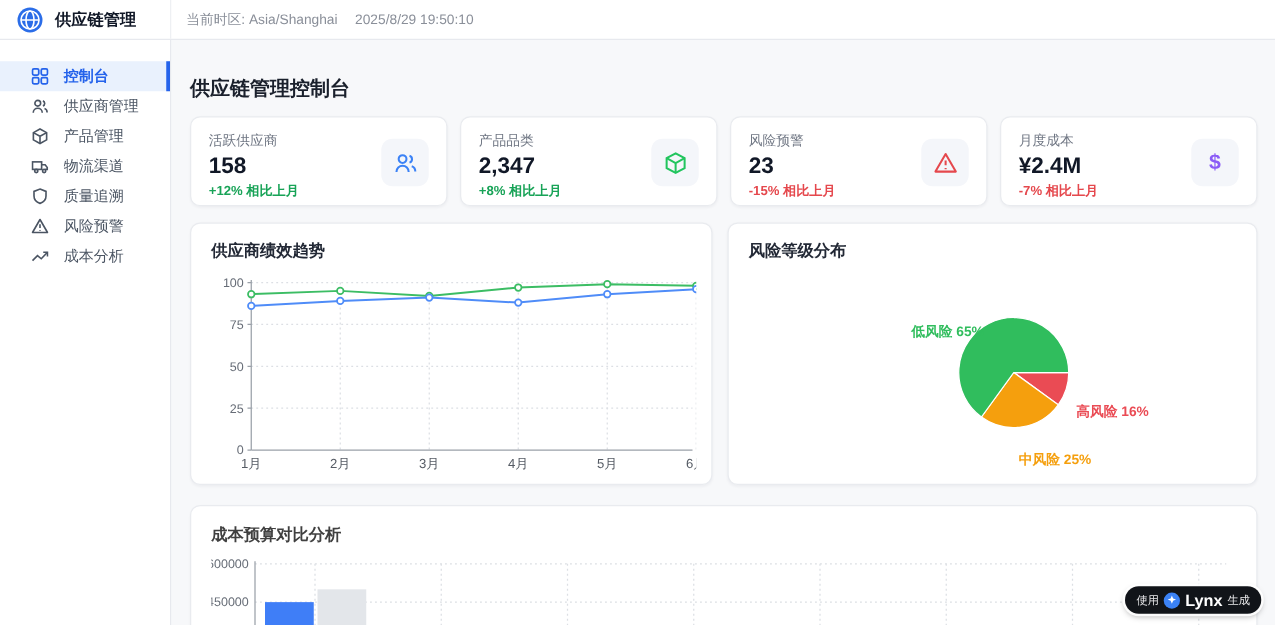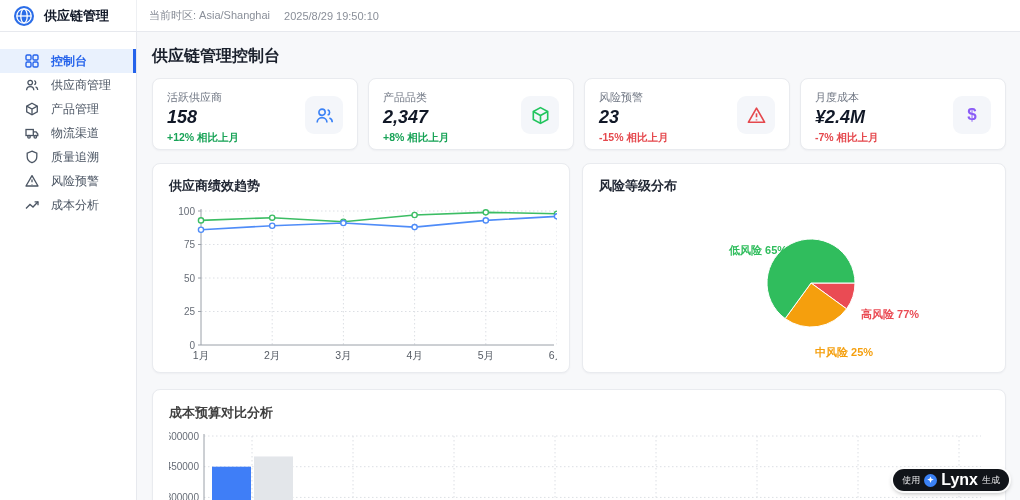--- a/index.html
+++ b/index.html
@@ -20,28 +20,28 @@
     border-right:1px solid #e7e9ee; padding-top:17px; z-index:4;}
   .side-item{ height:24px; display:flex; align-items:center; gap:12px; padding-left:25px;
     font-size:12px; color:#4b5563; cursor:pointer; position:relative;}
   .side-item svg{ flex:0 0 auto; stroke:#4b5563; }
   .side-item.active{ background:#e9f1fd; color:#2563eb; font-weight:bold;}
   .side-item.active svg{ stroke:#2563eb;}
   .side-item.active::after{ content:""; position:absolute; right:0; top:0; width:3px; height:100%; background:#2563eb;}
   
   .main{ position:absolute; top:32px; left:137px; width:883px; height:468px;
     padding:14px 14px 0 15px;}
-  .page-title{ font-size:16px; font-weight:bold; color:#1a202c; margin-bottom:11px;}
+  .page-title{ font-size:16px; font-weight:bold; color:#1a202c; margin-bottom:11px;margin-top:15px;}
   .card{ background:#fff; border:1px solid #e9ebef; border-radius:8px;
     box-shadow:0 1px 2px rgba(20,30,50,.04);}
   
   .stats-row{ display:flex; gap:10px; }
   .stat-card{ width:220px; height:72px; padding:11px 14px; position:relative;}
   .stat-label{ font-size:11px; color:#6f7683;}
-  .stat-value{ font-size:18px; font-weight:bold; color:#111827; margin:2px 0 3px;font-style:italic;}
+  .stat-value{ font-size:18px; font-weight:bold; color:#111827; margin:2px 0 3px;}
   .stat-delta{ font-size:10.5px; font-weight:bold;}
   .stat-delta.up{ color:#18a357;}
   .stat-delta.down{ color:#e5484d;}
   .stat-chip{ position:absolute; right:14px; top:17px; width:38px; height:38px; border-radius:9px;
     background:#f4f6fa; display:flex; align-items:center; justify-content:center;}
   .dollar-glyph{ font-size:17px; font-weight:bold; color:#8b5cf6;}
   
   .charts-row{ display:flex; gap:12px; margin-top:13px;}
   .chart-card{ height:210px; padding:13px 16px; position:relative; overflow:hidden;}
   .chart-card h2{ font-size:13px; font-weight:bold; color:#222835;}
@@ -52,21 +52,21 @@
   .pie-label{ position:absolute; font-size:11px; font-weight:bold; white-space:nowrap;}
   
   .chart-card-bar{ margin-top:16px; height:240px; padding:14px 16px; overflow:hidden;}
   .chart-card-bar svg{ margin-top:6px; display:block;}
   #line-chart{ margin-top:9px; display:block;}
   
   .gen-badge{ position:absolute; right:11px; bottom:9px; height:21px; background:#111419; color:#fff;
     border-radius:11px; display:flex; align-items:center; gap:4px; padding:11px 9px;
     box-shadow:0 0 0 2px rgba(255,255,255,.92), 0 2px 5px rgba(0,0,0,.35); cursor:pointer; z-index:9;}
   .gen-badge .small{ font-size:9px; color:#e8e8ea;}
-  .gen-badge .brand-name{ font-size:16px; font-weight:bold;}
+  .gen-badge .brand-name{ font-size:13px; font-weight:bold;}
   .badge-dot{ width:13px; height:13px; border-radius:50%; background:#3b82f6;
     display:flex; align-items:center; justify-content:center;}
 </style>
 </head>
 <body>
 
 <header class="topbar">
   <div class="brand">
     <svg width="22" height="22" viewBox="0 0 22 22">
       <circle cx="11" cy="11" r="10" fill="#2b6de8"></circle>
@@ -239,21 +239,21 @@
     </section>
     <section class="card chart-card chart-card-pie">
       <h2>风险等级分布</h2>
       <div class="pie-wrap">
         <svg id="pie-chart" width="90" height="90">
             <path d="M45,45 L89,45 A44,44 0 0 1 80.59674775249769,70.86255110086881 Z" fill="#ea4b54" stroke="#fff" stroke-width="1"></path>
             <path d="M45,45 L80.59674775249769,70.86255110086881 A44,44 0 0 1 19.137448899131186,80.59674775249769 Z" fill="#f59f0d" stroke="#fff" stroke-width="1"></path>
             <path d="M45,45 L19.137448899131186,80.59674775249769 A44,44 0 1 1 89,44.999999999999986 Z" fill="#30bd5d" stroke="#fff" stroke-width="1"></path>
           </svg>
         <span class="pie-label" style="left: 130px; top: 48px; color: rgb(48, 189, 93); text-align: center;">低风险 65%</span>
-        <span class="pie-label" style="left: 262px; top: 112px; color: rgb(234, 75, 84);">高风险 77%</span>
+        <span class="pie-label" style="left: 262px; top: 112px; color: rgb(234, 75, 84);">高风险 16%</span>
         <span class="pie-label" style="left: 216px; top: 150px; color: rgb(245, 159, 13);">中风险 25%</span>
       </div>
     </section>
   </div>
 
   <section class="card chart-card-bar">
     <h2 style="font-size:13px; font-weight:bold; color:#404040;">成本预算对比分析</h2>
     <svg id="bar-chart" width="820" height="180">
         <line x1="83" y1="8" x2="83" y2="175" stroke="#dcdfe4" stroke-width="1" stroke-dasharray="1.5,2.5"></line>
         <line x1="184" y1="8" x2="184" y2="175" stroke="#dcdfe4" stroke-width="1" stroke-dasharray="1.5,2.5"></line>

